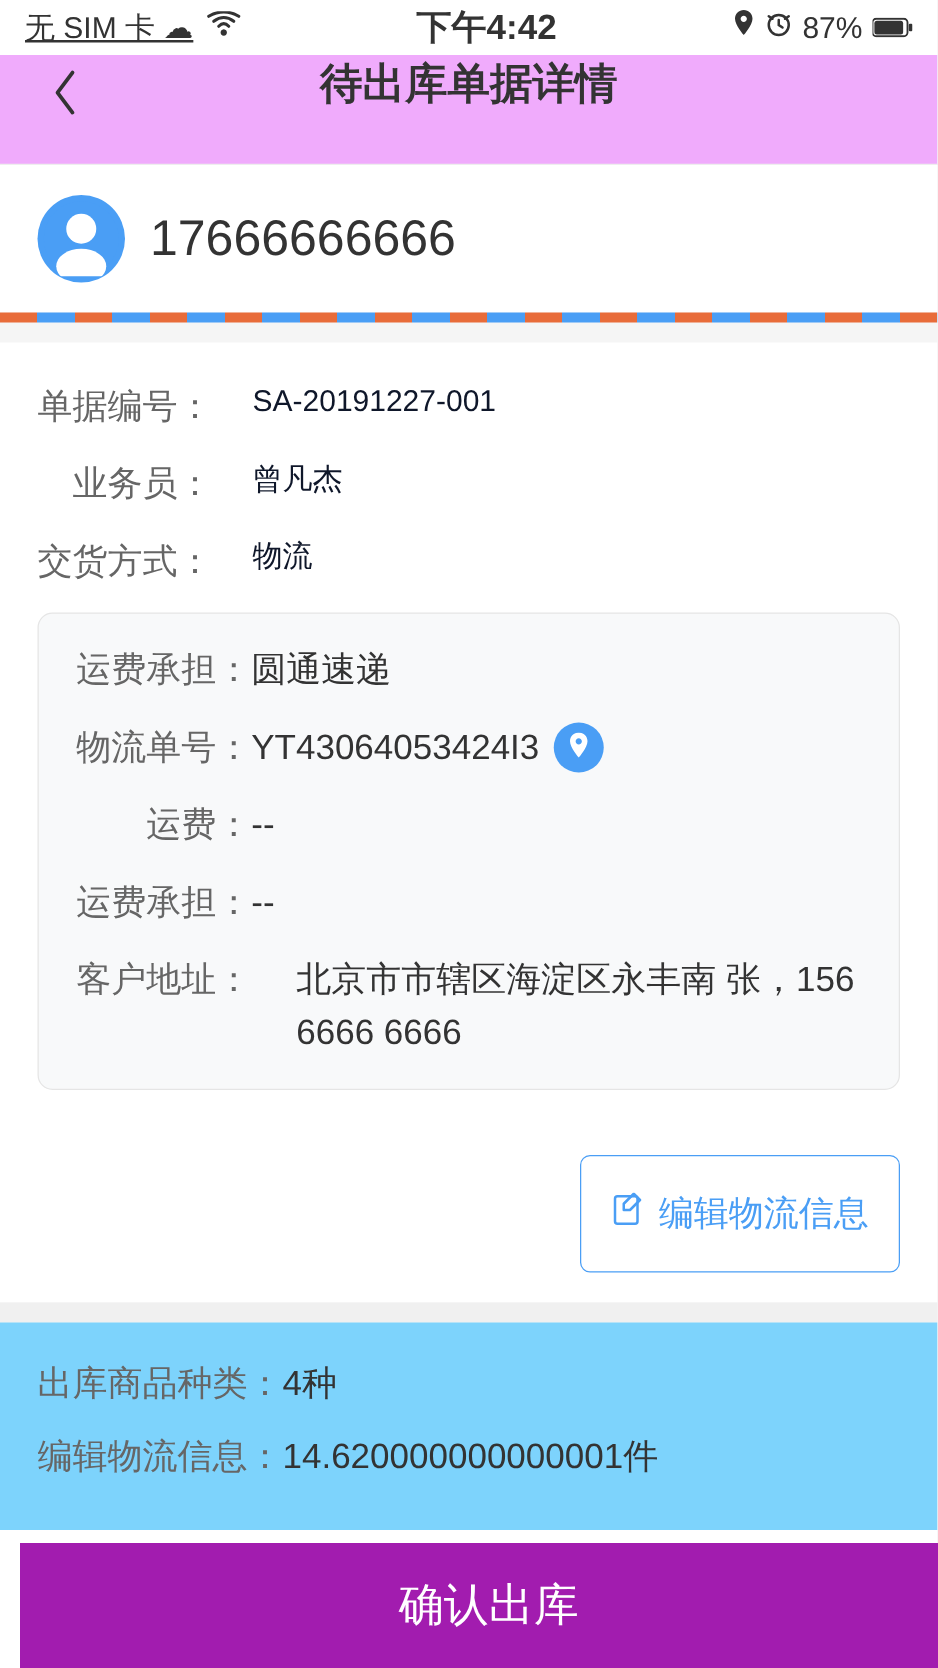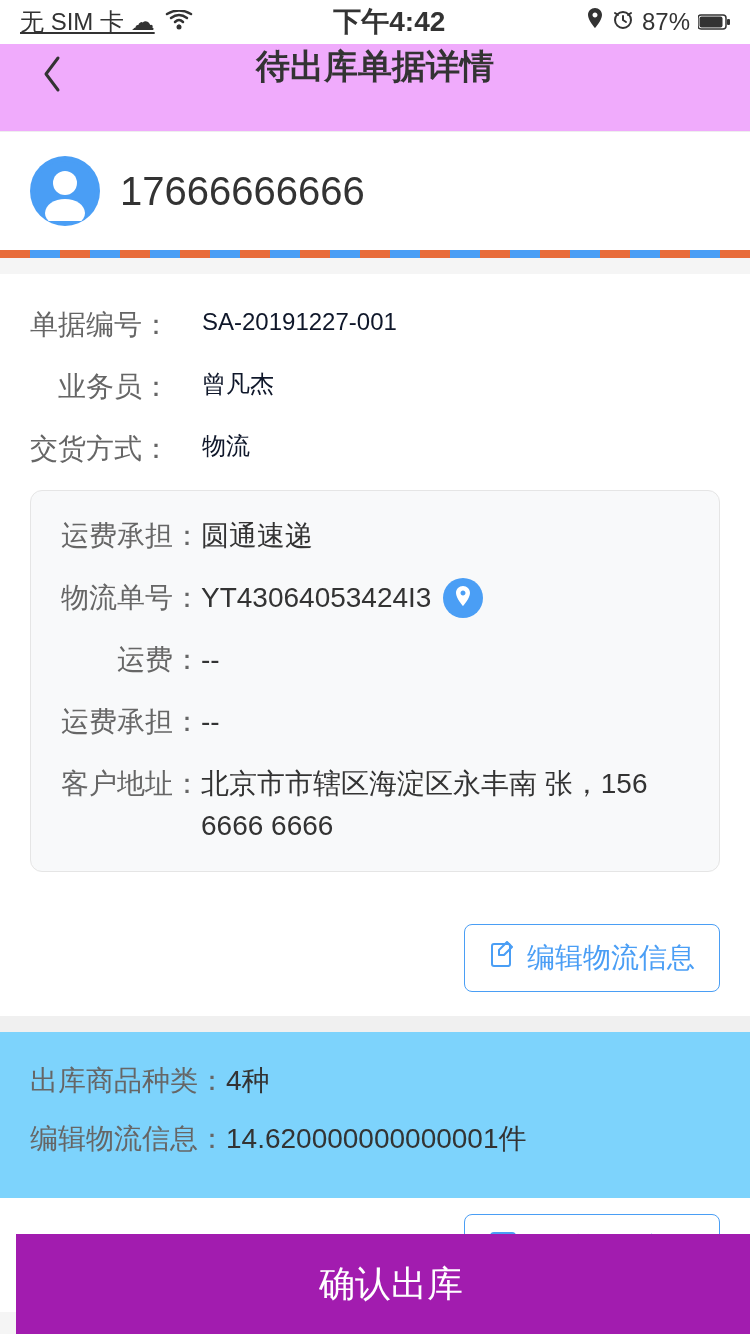--- a/index.html
+++ b/index.html
@@ -160,21 +160,21 @@
       display: flex;
       justify-content: flex-end;
       padding: 16px 30px 24px 30px;
       background: #fff;
     }
     .edit-btn {
       border: 1px solid #4a9ef5;
       color: #4a9ef5;
       background: #fff;
       border-radius: 8px;
-      padding: 14px 24px;
+      padding: 27px 24px;
       font-size: 28px;
       display: flex;
       align-items: center;
       gap: 10px;
       cursor: pointer;
     }
 
     
     .section-divider {
       height: 16px;
@@ -347,21 +347,21 @@
     <div class="logistics-row">
       <span class="logistics-label">运费：</span>
       <span class="logistics-value">--</span>
     </div>
     <div class="logistics-row">
       <span class="logistics-label">运费承担：</span>
       <span class="logistics-value">--</span>
     </div>
     <div class="logistics-row">
       <span class="logistics-label">客户地址：</span>
-      <span class="logistics-value" style="flex-wrap:wrap;">北京市市辖区海淀区永丰南  张，156 6666 6666</span>
+      <span class="logistics-value" style="flex-wrap:wrap;margin-left:36px;">北京市市辖区海淀区永丰南  张，156 6666 6666</span>
     </div>
   </div>
 </div>
 
 <div class="edit-btn-row">
   <button class="edit-btn">
     <span>
       <svg width="28" height="28" viewBox="0 0 28 28" fill="none">
         <rect x="3" y="3" width="18" height="22" rx="2" stroke="#4a9ef5" stroke-width="2"></rect>
         <path d="M18 1l5 5-8 8H10v-5L18 1z" stroke="#4a9ef5" stroke-width="2" fill="none" stroke-linejoin="round"></path>

